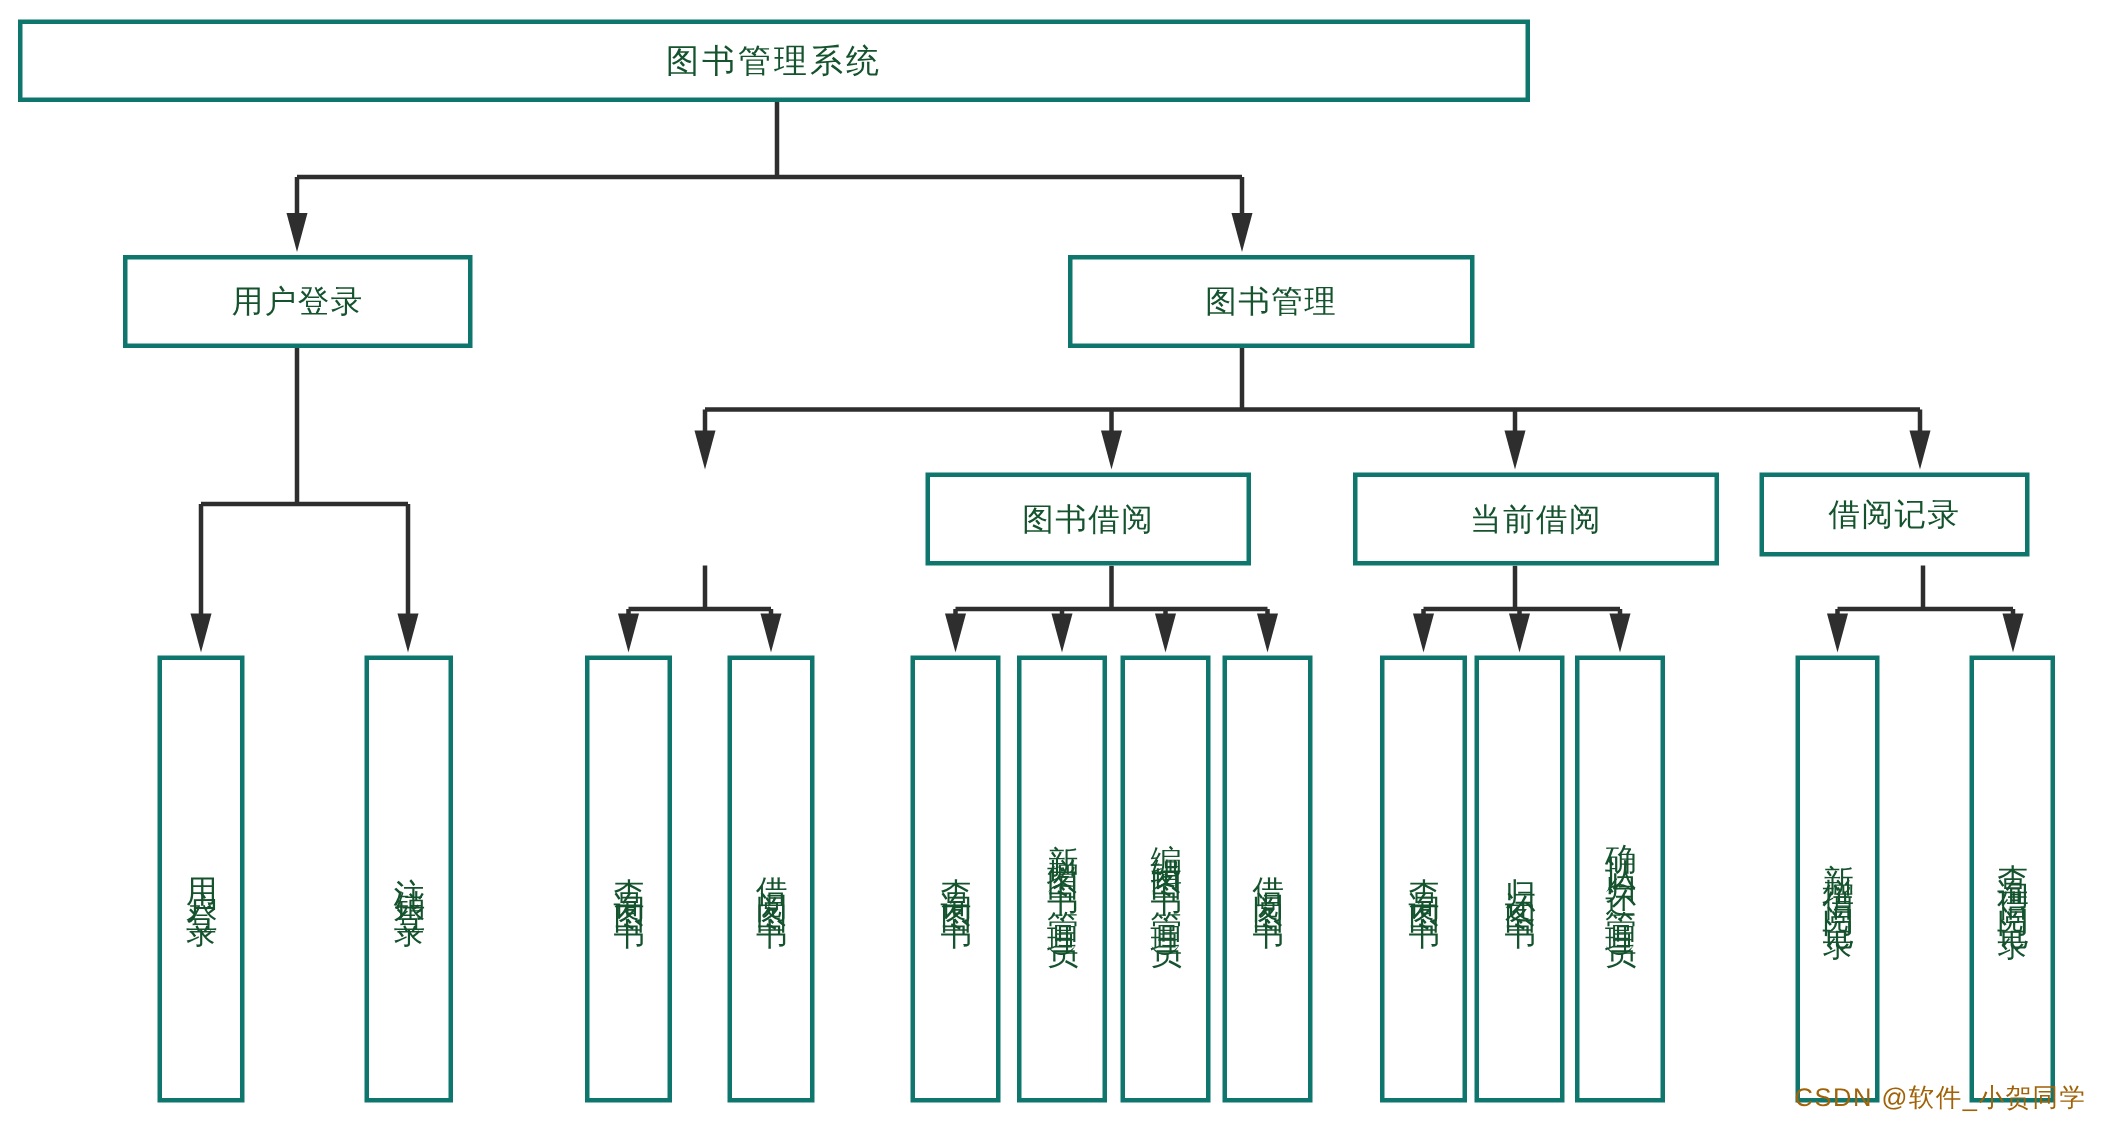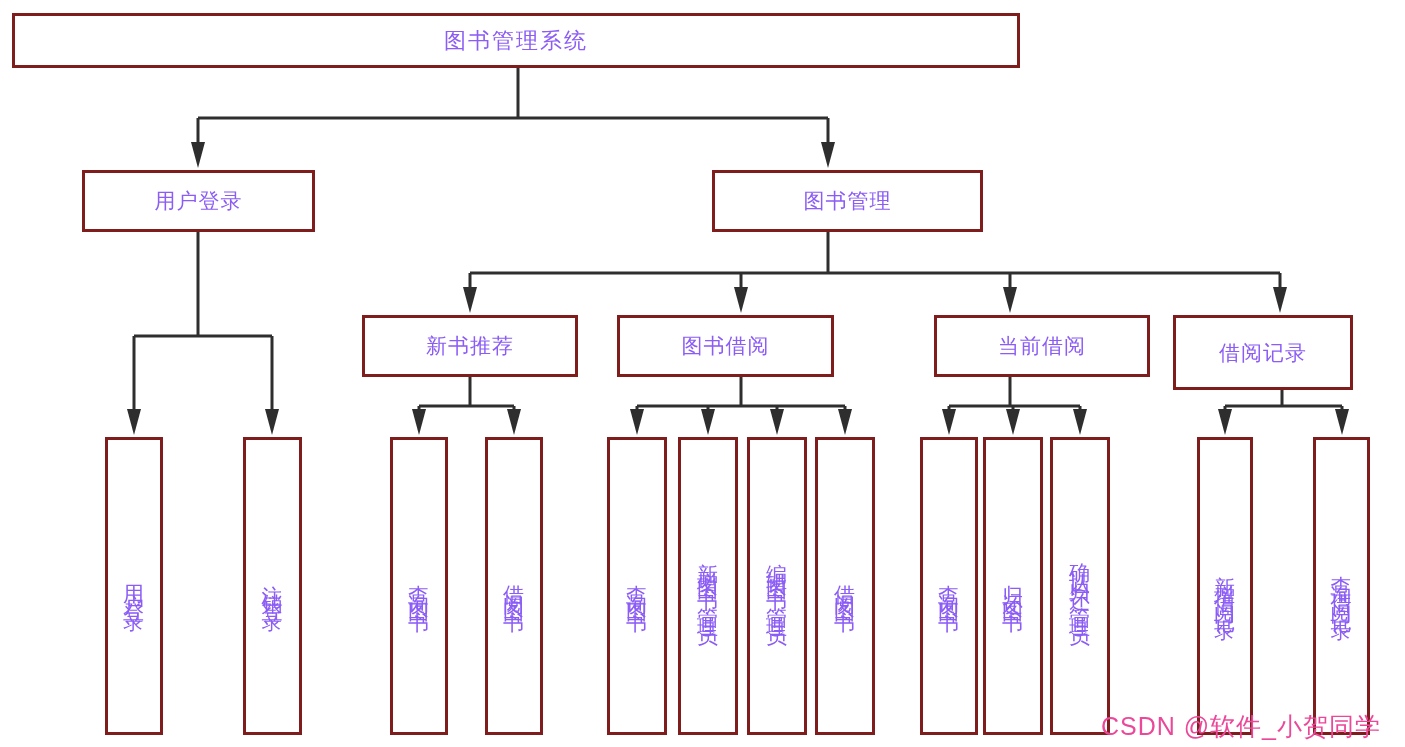--- a/index.html
+++ b/index.html
@@ -18,49 +18,49 @@
   .wires {
     position: absolute;
     left: 0;
     top: 0;
     z-index: 1;
   }
   .box {
     position: absolute;
     box-sizing: border-box;
     background: #ffffff;
-    border: 3px solid #7f1d1d;
+    border: 3px solid #0f766e;
     display: flex;
     align-items: center;
     justify-content: center;
-    color: #8b5cf6;
+    color: #14532d;
     z-index: 2;
   }
   .box.h {
     font-size: 21px;
     letter-spacing: 1px;
   }
   .box.title {
     font-size: 22px;
     letter-spacing: 2px;
   }
   .box.v span {
     writing-mode: vertical-rl;
     text-orientation: mixed;
     font-size: 21px;
     letter-spacing: 9px;
     line-height: 1;
     white-space: nowrap;
   }
   .watermark {
     position: absolute;
-    right: 24px;
+    right: 14px;
     bottom: 4px;
-    font-size: 25px;
-    color: #ec4899;
+    font-size: 17px;
+    color: #a16207;
     letter-spacing: 1px;
     z-index: 3;
     white-space: nowrap;
   }
 </style>
 </head>
 <body>
 
 <div class="stage">
 
@@ -109,24 +109,23 @@
       <polygon points="1218,409 1232,409 1225,435"></polygon>
       <polygon points="1335,409 1349,409 1342,435"></polygon>
     </g>
   </svg>
 
   <div class="box h title" style="left:12px; top:13px; width:1008px; height:55px;">图书管理系统</div>
 
   <div class="box h" style="left:82px; top:170px; width:233px; height:62px;">用户登录</div>
   <div class="box h" style="left:712px; top:170px; width:271px; height:62px;">图书管理</div>
 
-  <div class="box h" style="left:362px; top:315px; width:216px; height:62px;">新书推荐</div>
   <div class="box h" style="left:617px; top:315px; width:217px; height:62px;">图书借阅</div>
-  <div class="box h" style="left:934px; top:315px; width:216px; height:62px;">当前借阅</div>
-  <div class="box h" style="left:1173px; top:315px; width:180px; height:75px;">借阅记录</div>
+  <div class="box h" style="left:902px; top:315px; width:244px; height:62px;">当前借阅</div>
+  <div class="box h" style="left:1173px; top:315px; width:180px; height:56px;">借阅记录</div>
 
   <div class="box v" style="left:105px; top:437px; width:58px; height:298px;">
     <span>用户登录</span>
   </div>
   <div class="box v" style="left:243px; top:437px; width:59px; height:298px;">
     <span>注销登录</span>
   </div>
 
   <div class="box v" style="left:390px; top:437px; width:58px; height:298px;">
     <span>查询图书</span>

